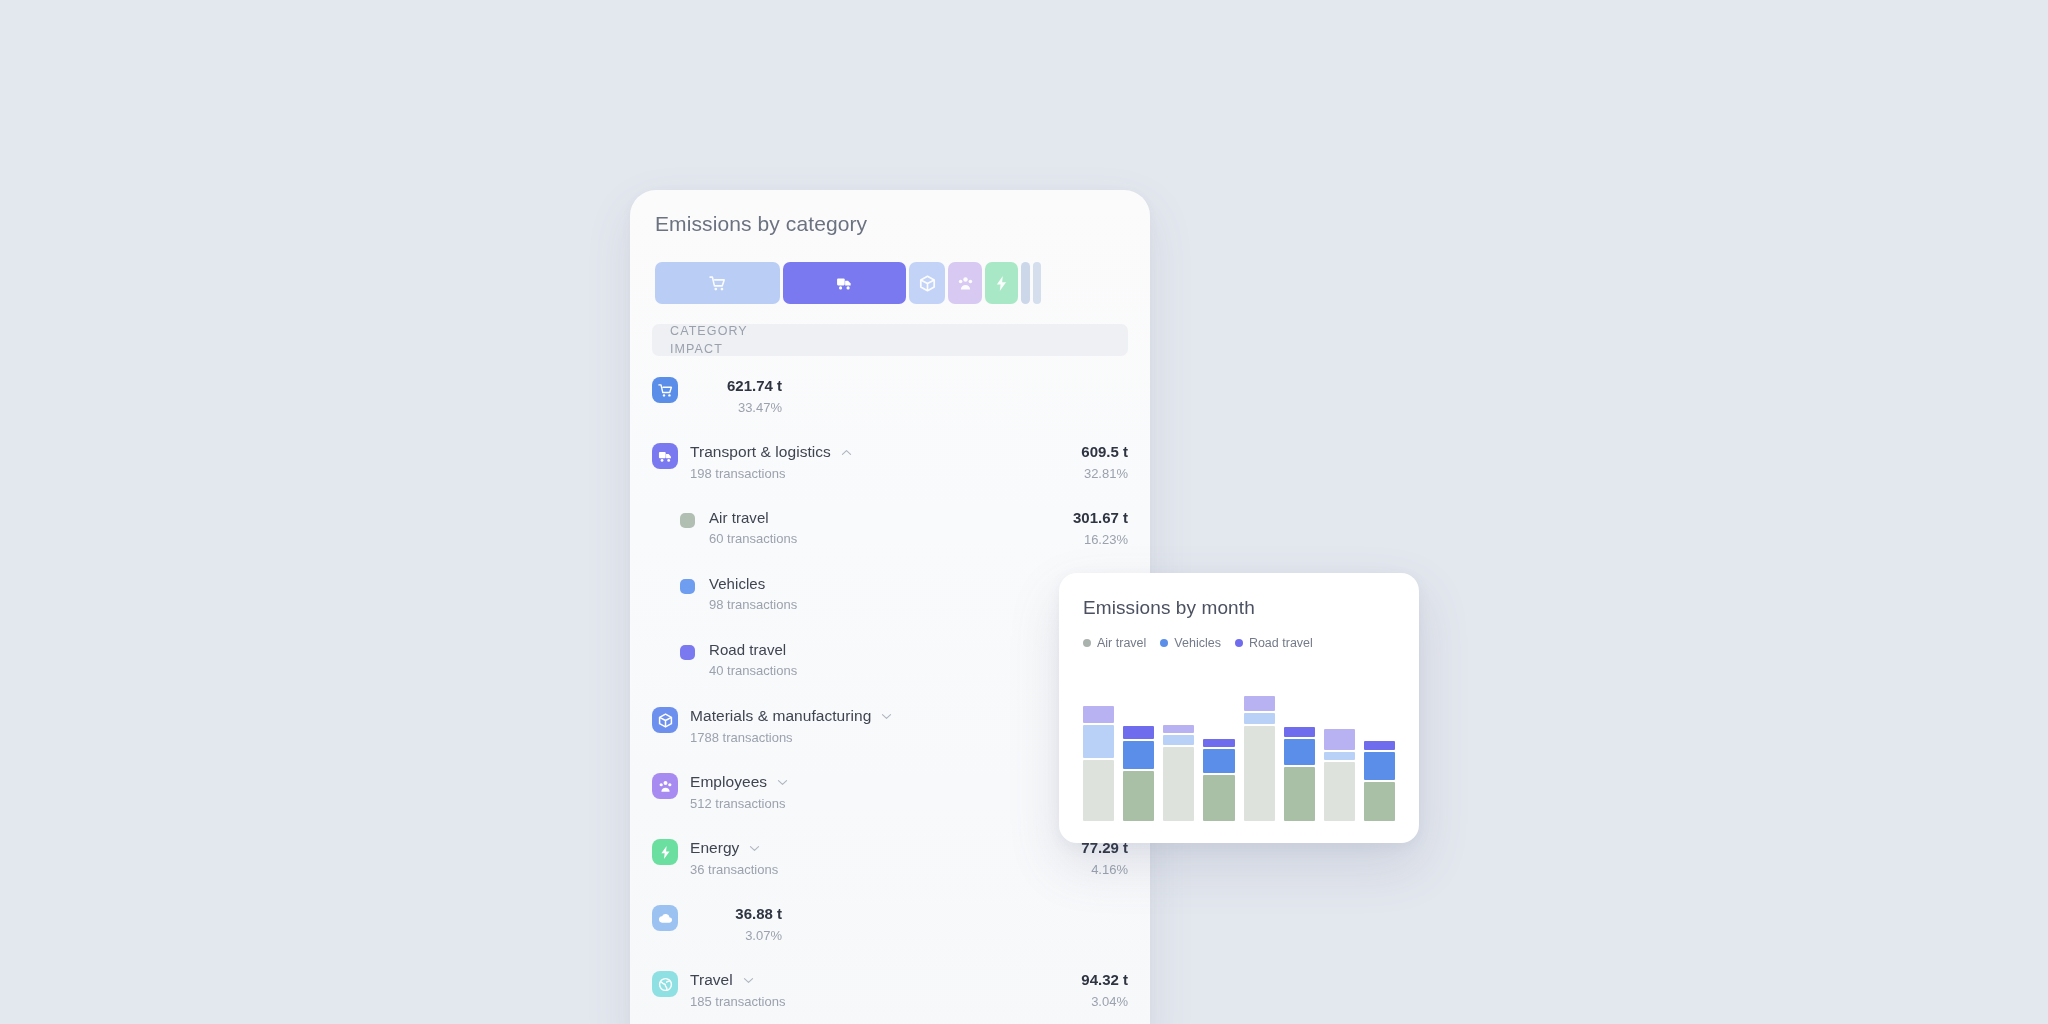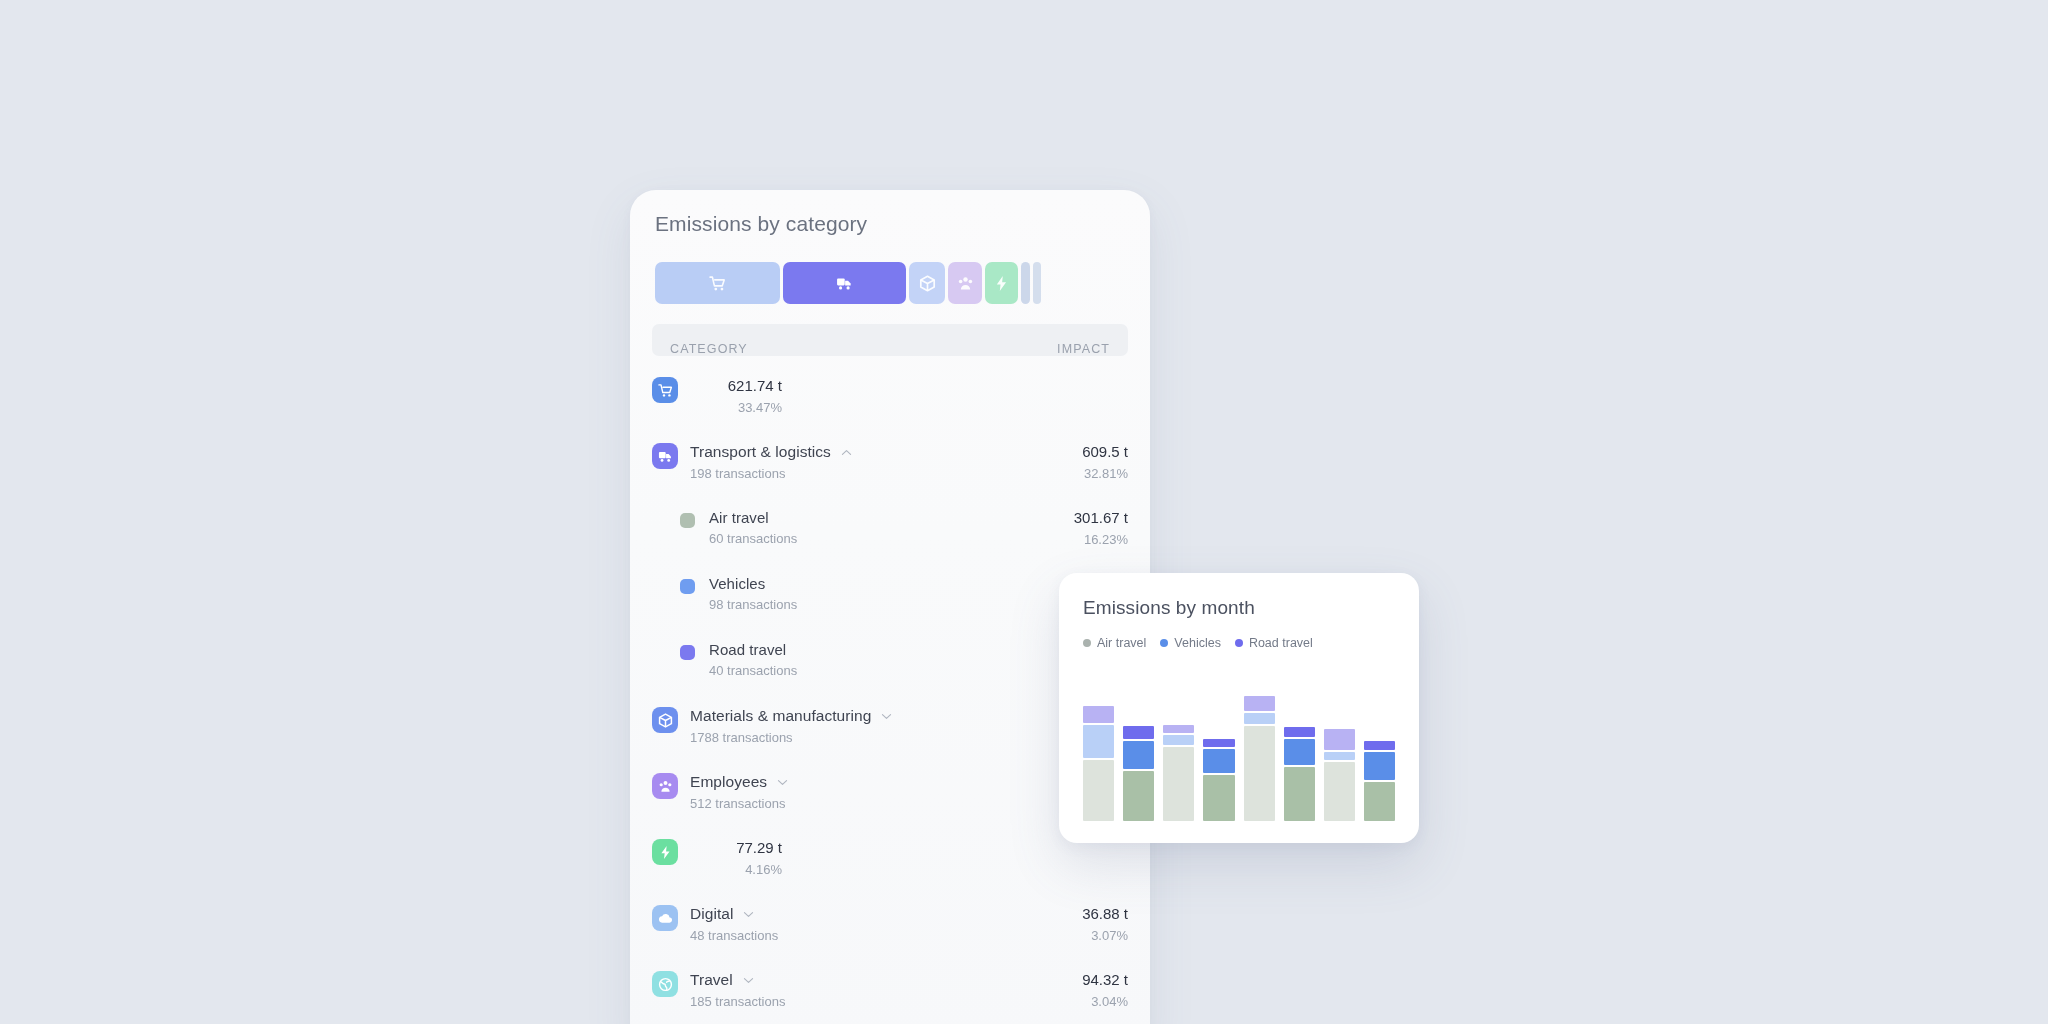--- a/index.html
+++ b/index.html
@@ -61,23 +61,24 @@
   }
   .seg svg { display: block; }
 
   
   .tbl-head {
     margin: 20px 22px 0 22px;
     height: 32px;
     background: #eef0f3;
     border-radius: 7px;
     display: flex;
-    align-items: flex-end;
+    align-items: flex-start;
     justify-content: space-between;
     padding: 0 18px;
+    flex-direction: column;
   }
   .tbl-head span {
     font-size: 12.5px;
     letter-spacing: 1.1px;
     color: #9aa1ad;
   }
 
   
   .rows { padding: 14px 22px 0 22px; }
 
@@ -112,21 +113,21 @@
     margin-top: 5px;
   }
   .row-right {
     text-align: right;
     flex: 0 0 auto;
     min-width: 92px;
   }
   .row-val {
     font-size: 15px;
     color: #2f3442;
-    font-weight: 400;
+    font-weight: 700;
     text-align: right;
   }
   .row-pct {
     font-size: 13px;
     color: #9ba2ae;
     margin-top: 6px;
   }
 
   
   .row.child { padding-left: 28px; }
@@ -370,41 +371,41 @@
           <div class="row-val"></div>
           <div class="row-pct"></div>
         </div>
       </div>
       <div class="row">
         <div class="row-ico" style="background: rgb(107, 223, 160);">
           <svg width="15" height="15" viewBox="0 0 16 16" aria-hidden="true">
             <path d="M9.2 1 3.6 8.9h3.5L6.4 15l5.9-8.2H8.6z" fill="#ffffff"></path>
           </svg>
         </div>
-        <div class="row-right">
-          <div class="row-val">77.29 t</div>
-          <div class="row-pct">4.16%</div>
-        </div>
-      </div>
-      <div class="row">
-        <div class="row-ico" style="background: rgb(156, 194, 242);">
-          <svg width="15" height="15" viewBox="0 0 16 16" aria-hidden="true">
-            <path d="M4.6 12.4a3.4 3.4 0 0 1-.3-6.8 4.3 4.3 0 0 1 8.1 1.2 2.8 2.8 0 0 1-.5 5.6z" fill="#ffffff"></path>
-          </svg>
-        </div>
-        <div class="row-main">
-          <div class="row-top">
-            <span class="row-name">Digital</span>
+        <div class="row-main">
+          <div class="row-top">
+            <span class="row-name">Energy</span>
             <span class="chev">
               <svg width="13" height="13" viewBox="0 0 16 16" aria-hidden="true">
                 <path d="M3 5.6 8 10.4l5-4.8" fill="none" stroke="#b0b6c0" stroke-width="1.4" stroke-linecap="round" stroke-linejoin="round"></path>
               </svg>
             </span>
           </div>
-          <div class="row-sub">48 transactions</div>
+          <div class="row-sub">36 transactions</div>
+        </div>
+        <div class="row-right">
+          <div class="row-val">77.29 t</div>
+          <div class="row-pct">4.16%</div>
+        </div>
+      </div>
+      <div class="row">
+        <div class="row-ico" style="background: rgb(156, 194, 242);">
+          <svg width="15" height="15" viewBox="0 0 16 16" aria-hidden="true">
+            <path d="M4.6 12.4a3.4 3.4 0 0 1-.3-6.8 4.3 4.3 0 0 1 8.1 1.2 2.8 2.8 0 0 1-.5 5.6z" fill="#ffffff"></path>
+          </svg>
         </div>
         <div class="row-right">
           <div class="row-val">36.88 t</div>
           <div class="row-pct">3.07%</div>
         </div>
       </div>
       <div class="row">
         <div class="row-ico" style="background: rgb(143, 224, 226);">
           <svg width="15" height="15" viewBox="0 0 16 16" aria-hidden="true">
             <circle cx="8" cy="8" r="6.3" fill="none" stroke="#ffffff" stroke-width="1.5"></circle>

